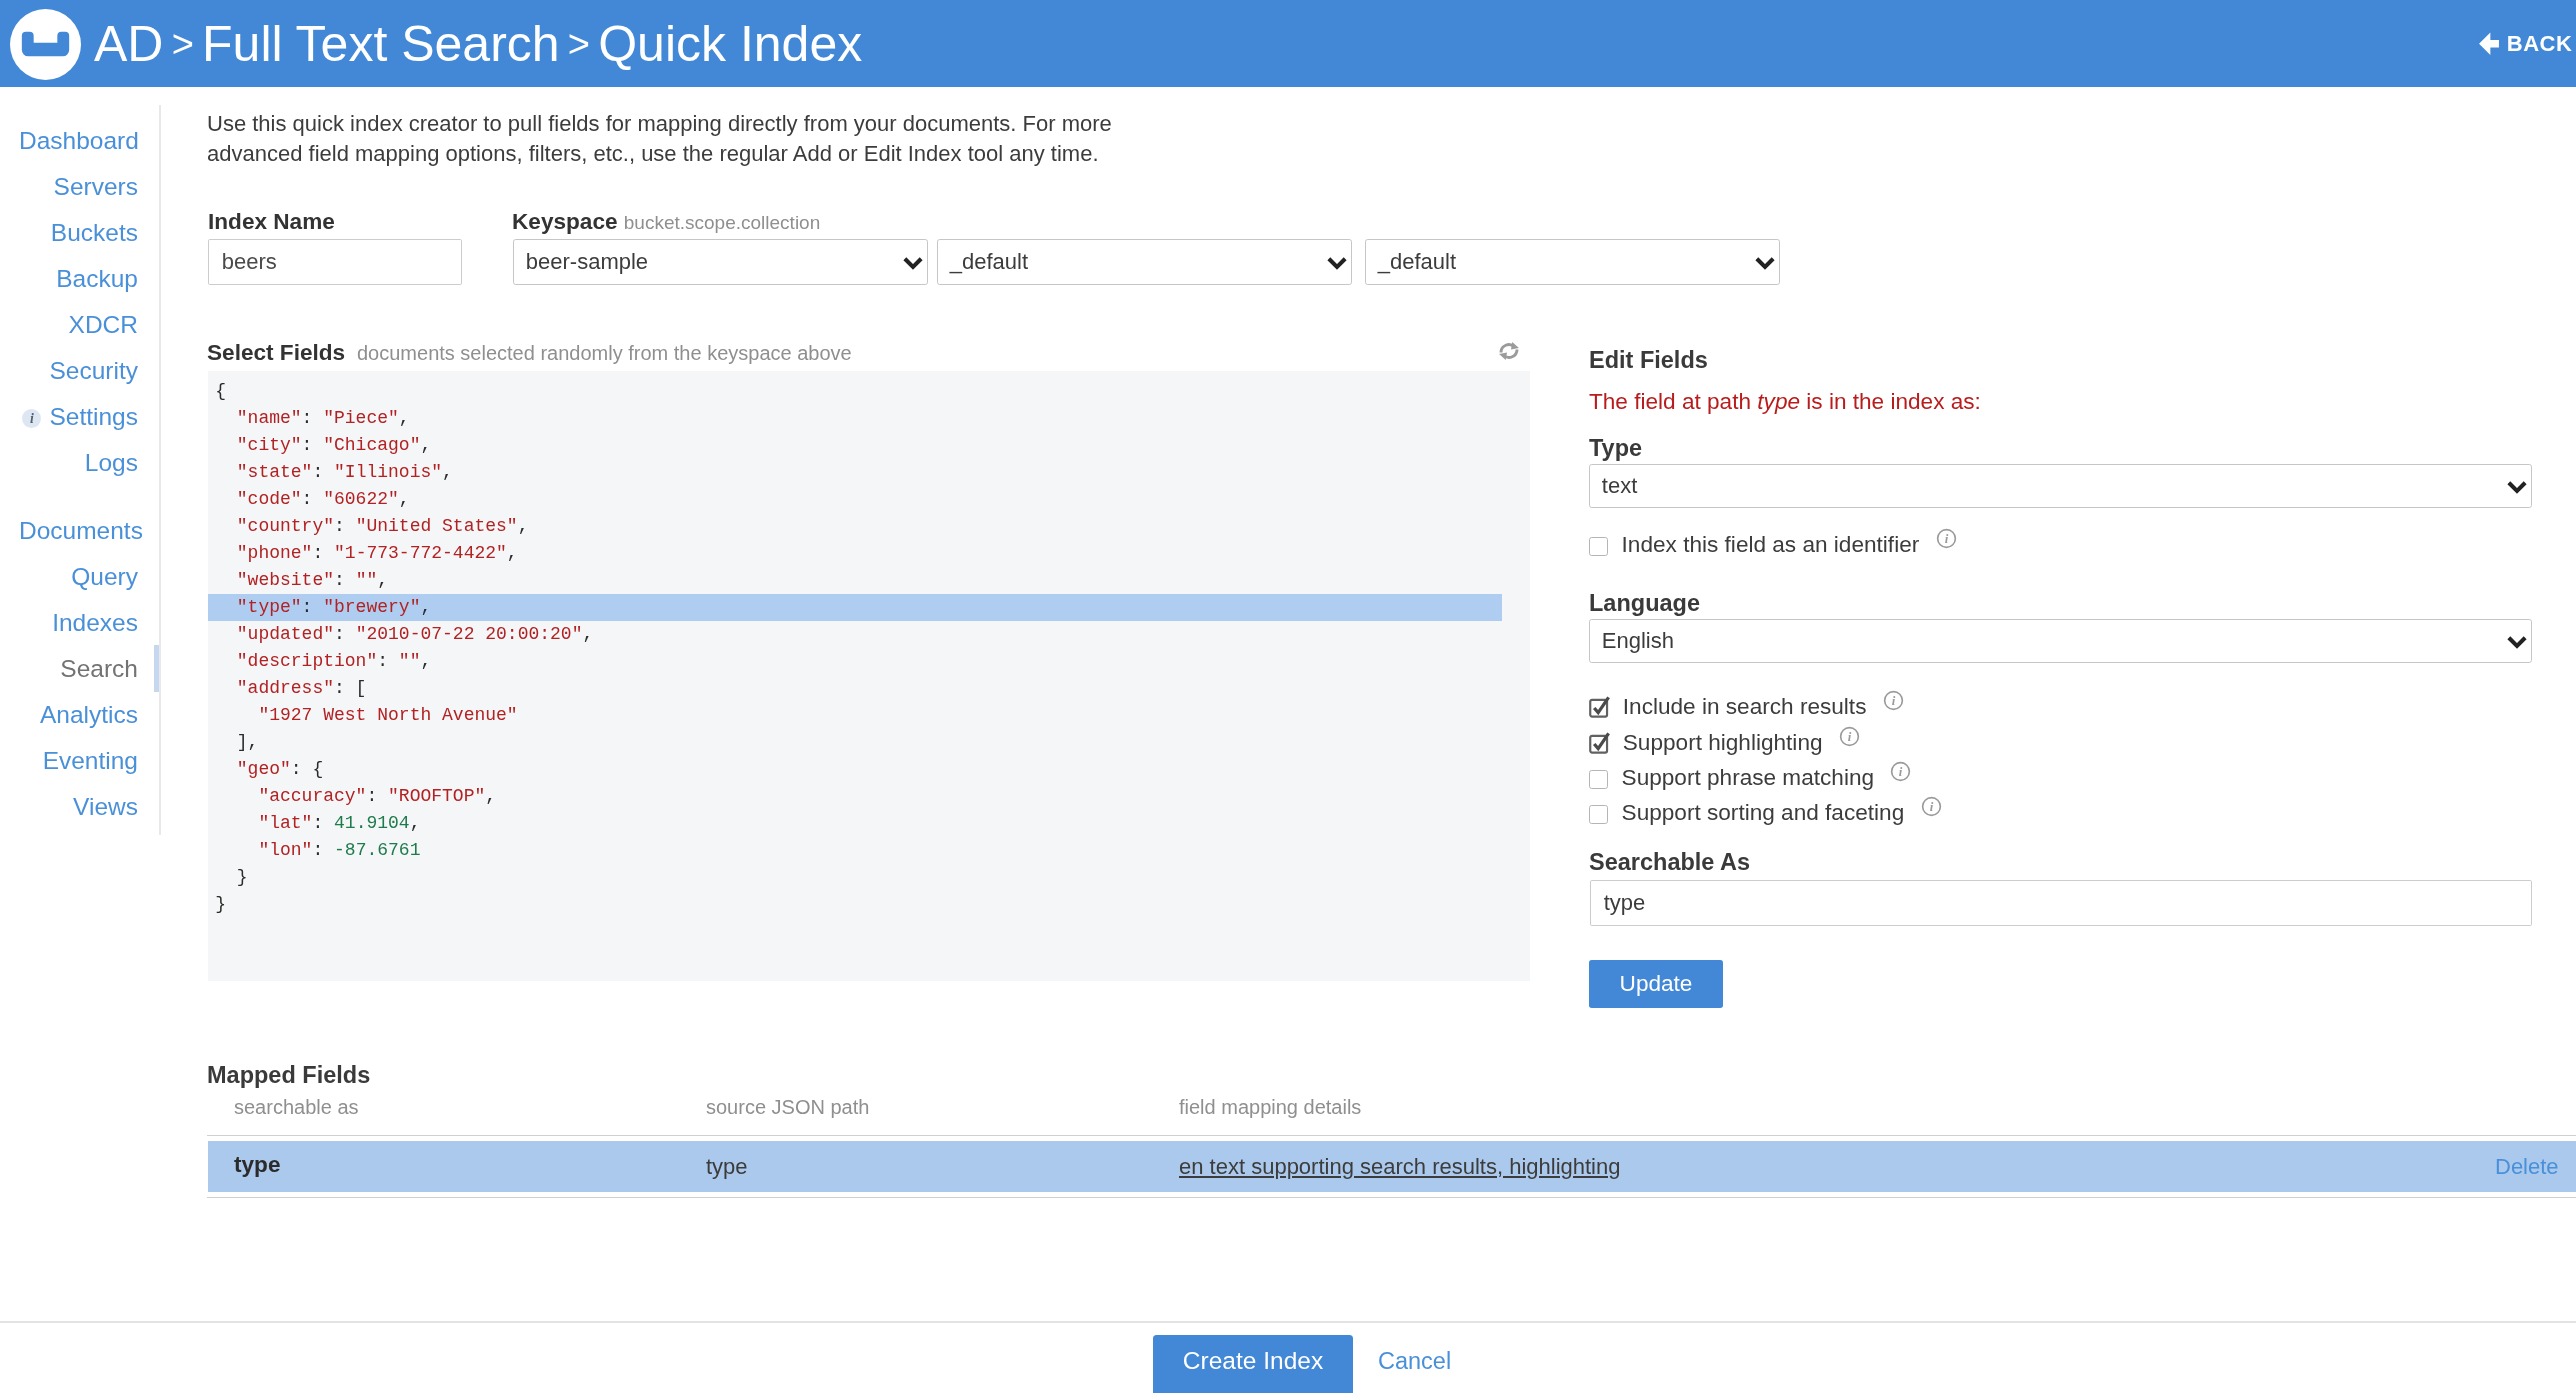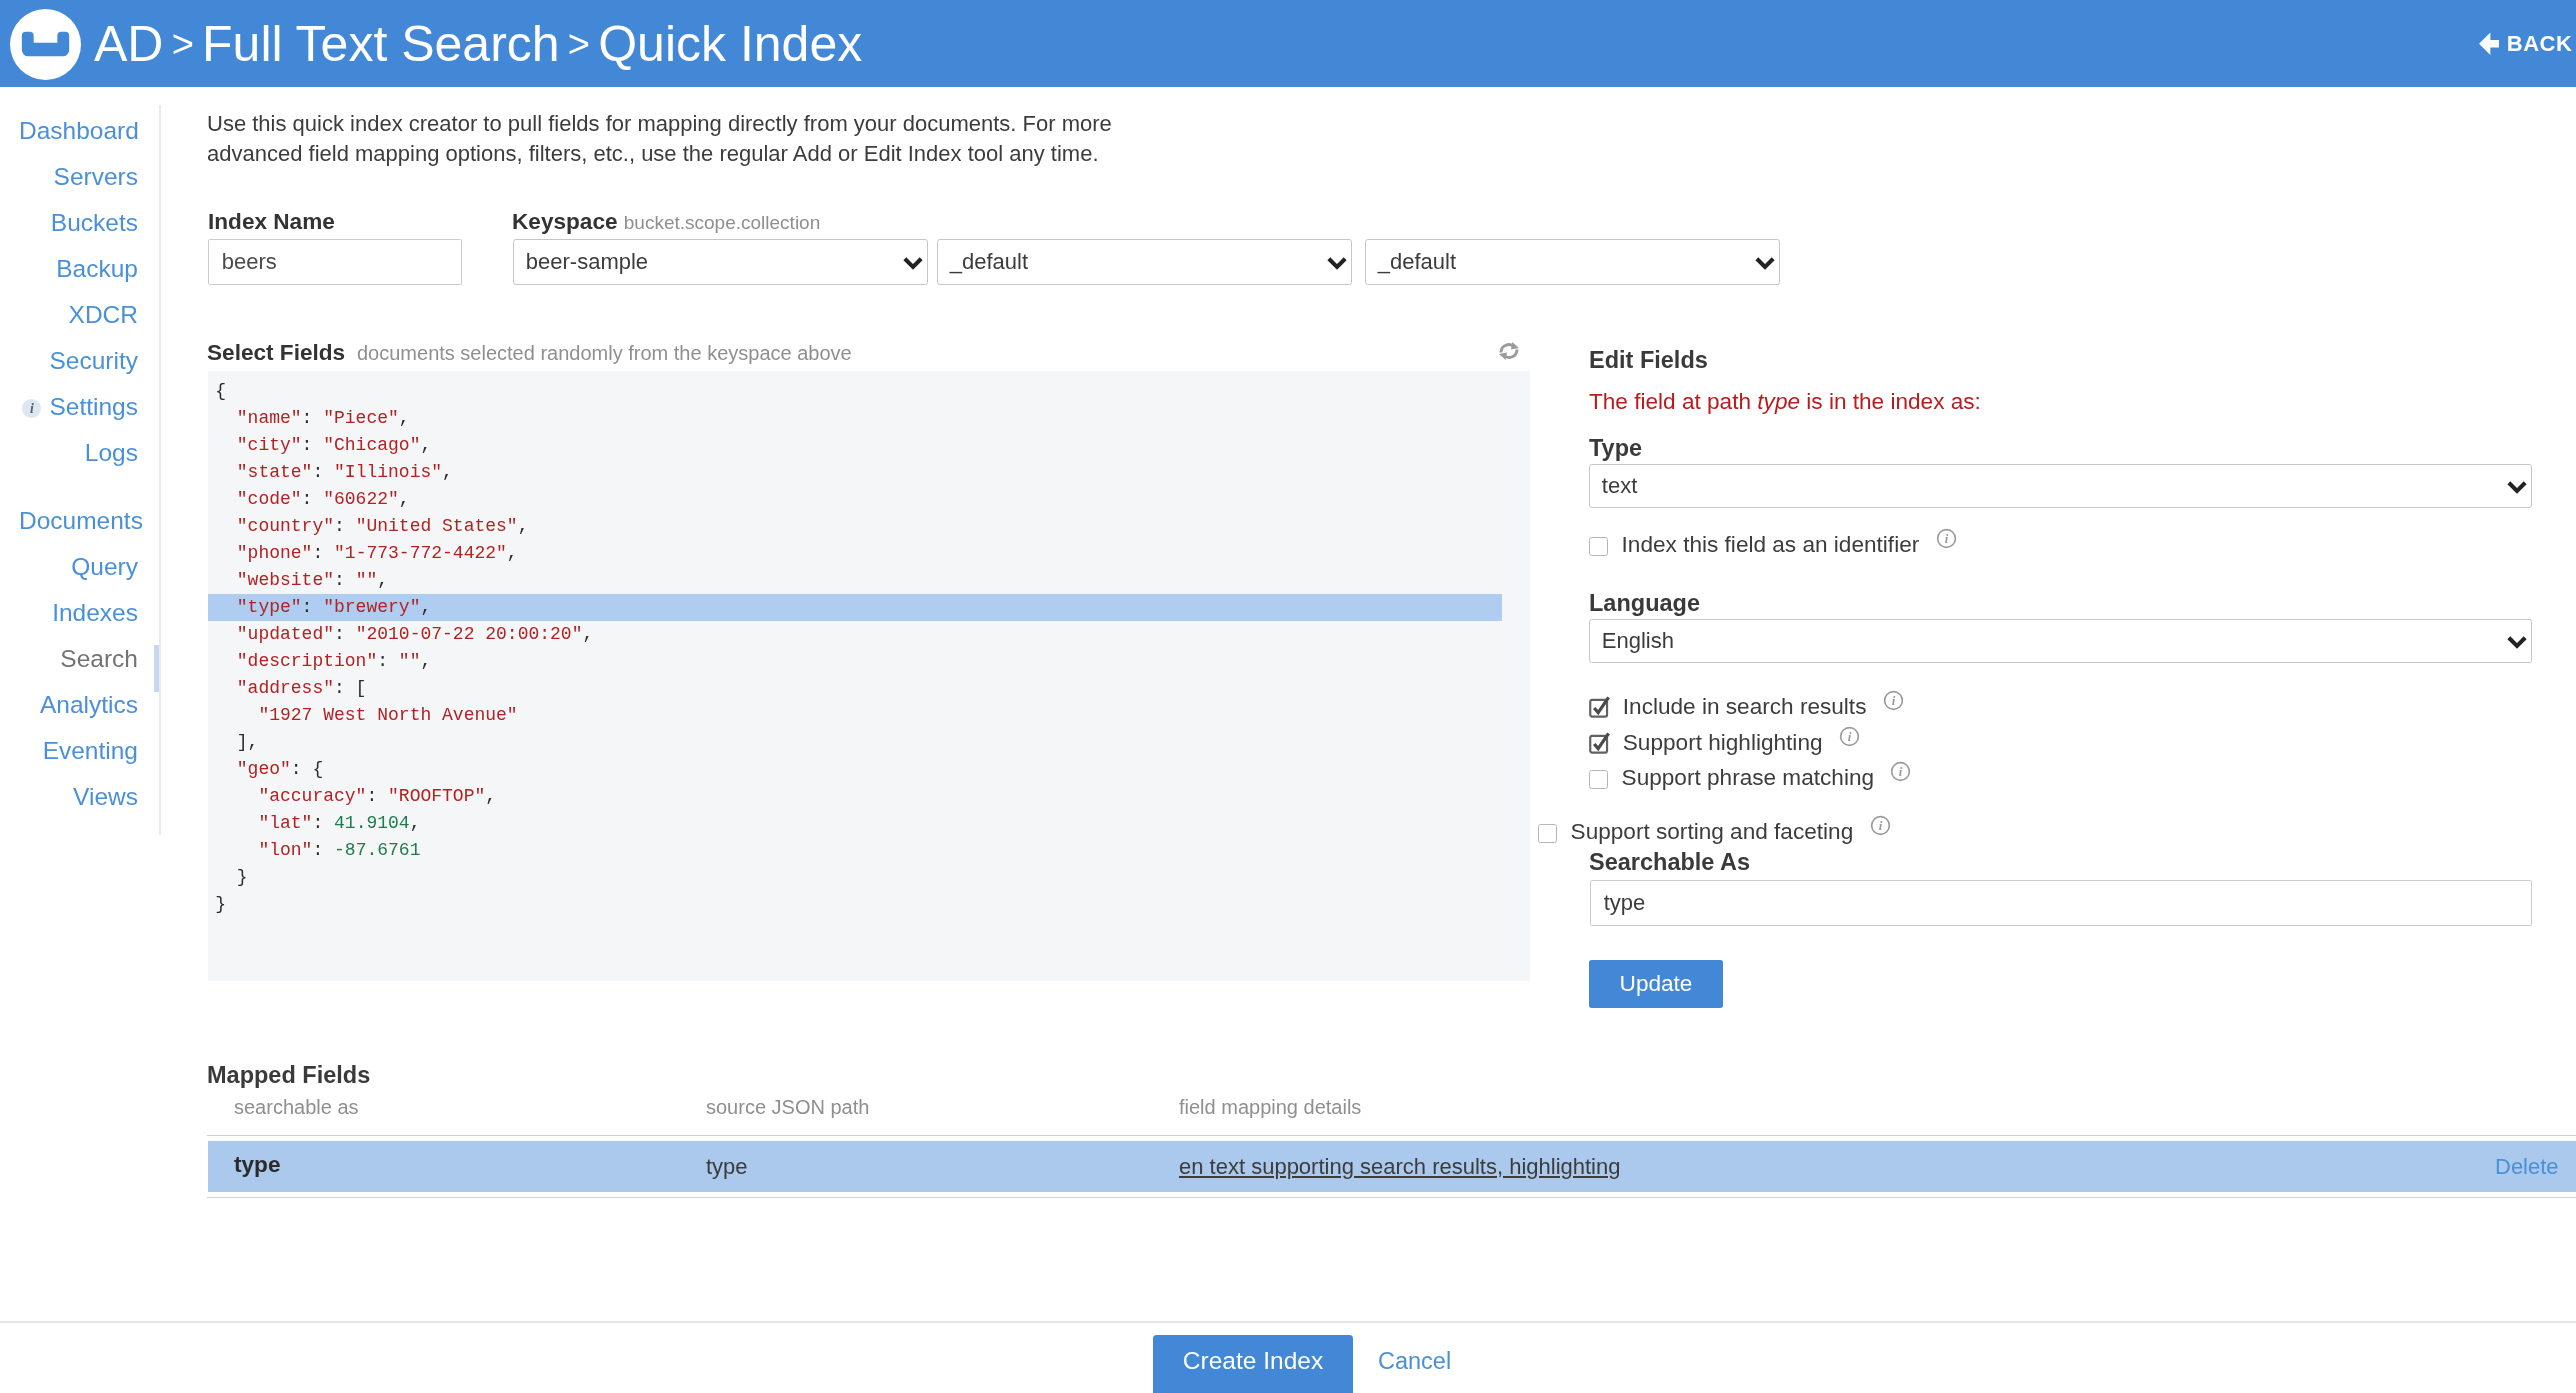--- a/index.html
+++ b/index.html
@@ -8,21 +8,21 @@
 
 
 #hdr { position:absolute; left:0; top:0; width:2576px; height:87px; background:#4288d6; }
 #logo { position:absolute; left:10px; top:9px; width:71px; height:71px; border-radius:50%; background:#fff; }
 #title { position:absolute; left:94px; top:0; height:87px; line-height:89px; color:#fff; font-size:50px; white-space:nowrap; }
 #title .sep { font-size:38px; margin:0 8.2px; position:relative; top:-3.6px; }
 #back { position:absolute; right:3.6px; top:0; height:87px; line-height:87px; color:#fff; font-size:22px; font-weight:bold; letter-spacing:0.5px; }
 #back svg { vertical-align:-4.5px; margin-right:7.2px; }
 
 
-#nav { position:absolute; left:0; top:108px; width:138px; text-align:right;padding-left:19px; }
+#nav { position:absolute; left:0; top:118px; width:138px; text-align:right;padding-left:19px; }
 #nav div { height:46px; line-height:46px; font-size:24.5px; color:#4a90d9; white-space:nowrap; }
 #nav .gap { margin-top:22px; }
 #nav .active { color:#737373; }
 #navline { position:absolute; left:159px; top:105px; width:1.8px; height:730px; background:#e9e9e9; }
 #navstrip { position:absolute; left:154px; top:645px; width:5.4px; height:47px; background:#c5d8f0; }
 .infodot { display:inline-block; width:19px; height:19px; border-radius:50%; background:#dde7f3; color:#55606b; font-size:13.6px; line-height:19px; text-align:center; font-family:"Liberation Serif",serif; font-weight:bold; font-style:italic; vertical-align:1.8px; margin-right:8.2px; }
 
 
 #para { position:absolute; left:207px; top:109px; width:996px; font-size:22px; line-height:30px; color:#3c3c3c; }
 .lbl { position:absolute; font-size:22.6px; font-weight:bold; color:#333; white-space:nowrap; line-height:27px; }
@@ -169,21 +169,21 @@
         <rect x="1.2" y="4.2" width="18.6" height="18.6" rx="2" fill="#fff" stroke="#616161" stroke-width="2.4"></rect>
         <path d="M5.6 13.2 L10 18.4 L21.5 1.5" stroke="#4a4a4a" stroke-width="3.6" fill="none"></path>
       </svg></span>Support highlighting<span class="info"><svg width="21" height="21" viewBox="0 0 23 23" style="font-size:25px">
         <circle cx="11.5" cy="11.5" r="9.7" fill="none" stroke="#9a9a9a" stroke-width="1.8"></circle>
         <text x="11.5" y="16.5" text-anchor="middle" font-family="Liberation Serif" font-style="italic" font-weight="bold" font-size="14" fill="#9a9a9a">i</text>
       </svg></span></div>
 <div class="ckrow" style="left:1589px; top:761px;"><span class="cbox"></span>Support phrase matching<span class="info"><svg width="21" height="21" viewBox="0 0 23 23" style="font-size:25px">
         <circle cx="11.5" cy="11.5" r="9.7" fill="none" stroke="#9a9a9a" stroke-width="1.8"></circle>
         <text x="11.5" y="16.5" text-anchor="middle" font-family="Liberation Serif" font-style="italic" font-weight="bold" font-size="14" fill="#9a9a9a">i</text>
       </svg></span></div>
-<div class="ckrow" style="left:1538px; top:796px;margin-top:19px;"><span class="cbox"></span>Support sorting and faceting<span class="info"><svg width="21" height="21" viewBox="0 0 23 23" style="font-size:25px">
+<div class="ckrow" style="left:1589px; top:796px;"><span class="cbox"></span>Support sorting and faceting<span class="info"><svg width="21" height="21" viewBox="0 0 23 23" style="font-size:25px">
         <circle cx="11.5" cy="11.5" r="9.7" fill="none" stroke="#9a9a9a" stroke-width="1.8"></circle>
         <text x="11.5" y="16.5" text-anchor="middle" font-family="Liberation Serif" font-style="italic" font-weight="bold" font-size="14" fill="#9a9a9a">i</text>
       </svg></span></div>
 
 <div class="rp-lbl" style="left:1589px; top:849px;">Searchable As</div>
 <div class="ibox" style="left:1590px; top:880px; width:942px; color:#3c3c3c;">type</div>
 <div id="updbtn">Update</div>
 
 <div class="rp-lbl" style="left:207px; top:1062px;">Mapped Fields</div>
 <div class="thead" style="left:234px; top:1096px;">searchable as</div>

